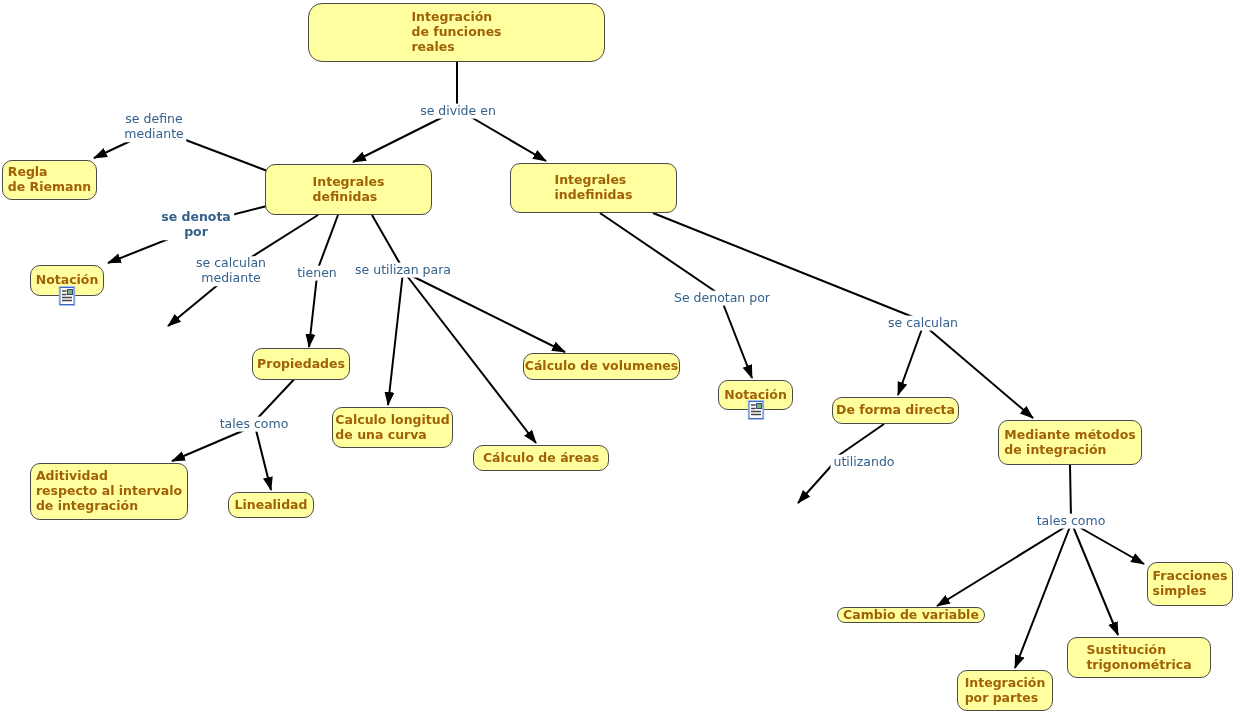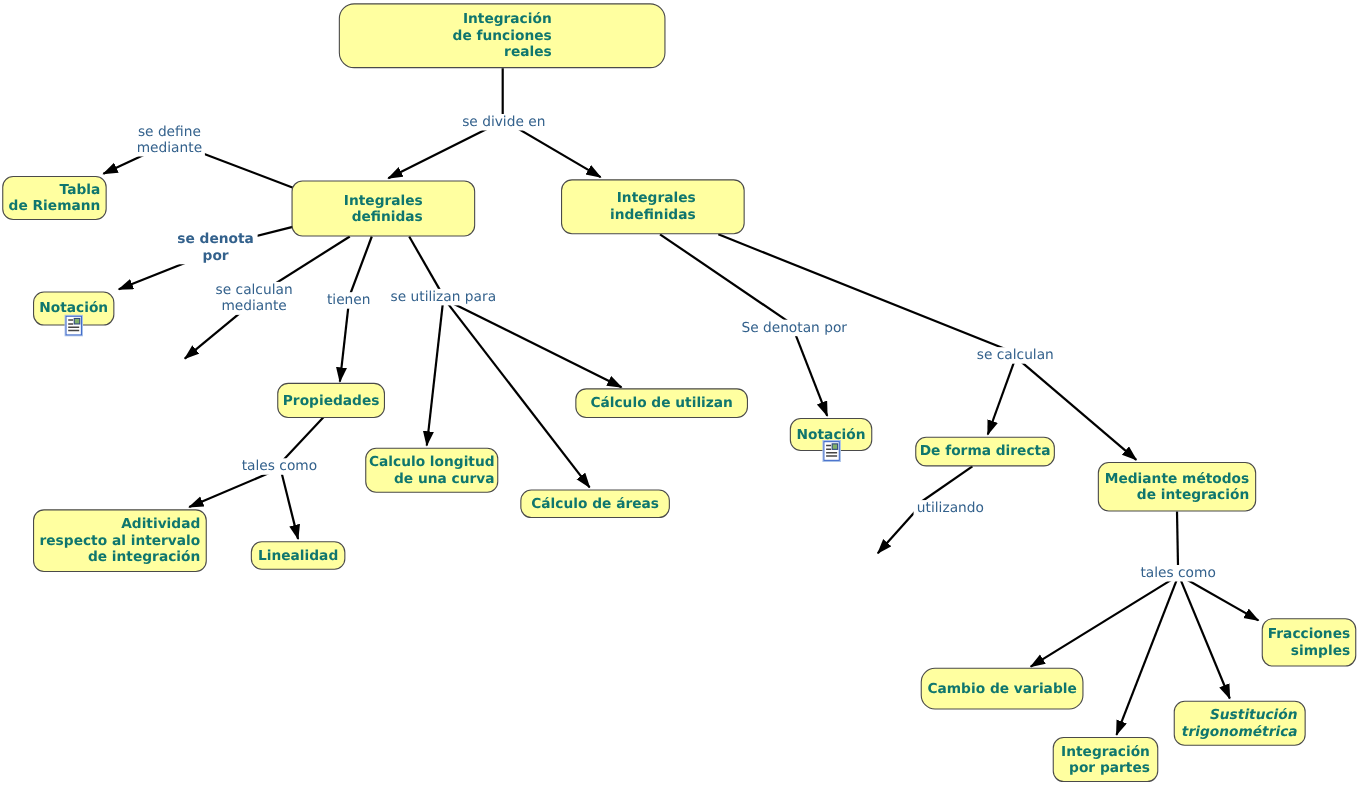--- a/index.html
+++ b/index.html
@@ -5,23 +5,23 @@
   html,body { margin:0; padding:0; background:#ffffff; }
   #cmap-canvas {
     position:relative; width:1237px; height:715px; overflow:hidden;
     background:#ffffff;
     font-family:"DejaVu Sans","Liberation Sans",sans-serif;
   }
   #connector-layer { position:absolute; left:0; top:0; width:1237px; height:715px; pointer-events:none; }
   .node {
     position:absolute; box-sizing:border-box;
     background:#FFFFA0; border:1.5px solid #4a4a4a; border-radius:10px;
-    color:#0f766e; font-weight:bold; font-size:12.5px; line-height:1.18;
+    color:#a16207; font-weight:bold; font-size:12.5px; line-height:1.18;
     display:flex; align-items:center; justify-content:center;
-    text-align:right; white-space:pre-line; cursor:default;
+    text-align:left; white-space:pre-line; cursor:default;
   }
   .node.root { border-radius:14px; }
   .phrase {
     position:absolute; transform:translate(-50%,-50%);
     color:#33618C; font-size:12.5px; line-height:1.18; text-align:center;
     white-space:pre-line; background:#ffffff; padding:0 3px; cursor:default;
   }
   .res-icon {
     position:absolute; left:50%; bottom:-11px; transform:translateX(-50%);
     width:17px; height:20px; cursor:pointer;
@@ -71,21 +71,21 @@
       <line x1="1071" y1="524" x2="1015" y2="668"></line>
       <line x1="1072" y1="524" x2="1118" y2="635"></line>
       <line x1="1072" y1="523" x2="1144" y2="564"></line>
     </g>
   </svg>
 
   <div class="node root" style="left:308px;top:3px;width:297px;height:59px;">Integración
 de funciones
 reales</div>
 
-  <div class="node" style="left:2px;top:160px;width:95px;height:40px;">Tabla
+  <div class="node" style="left:2px;top:160px;width:95px;height:40px;">Regla
 de Riemann</div>
 
   <div class="node" style="left:265px;top:164px;width:167px;height:51px;">Integrales
 definidas</div>
 
   <div class="node" style="left:30px;top:265px;width:74px;height:31px;">
     <span>Notación</span>
     <svg class="res-icon" viewBox="0 0 17 20">
       <rect x="0.5" y="0.5" width="16" height="19" fill="#ffffff" stroke="#A9C2E8"></rect>
       <rect x="1.5" y="1.5" width="14" height="17" fill="#ffffff" stroke="#3A66C8"></rect>
@@ -104,21 +104,21 @@
 respecto al intervalo
 de integración</div>
 
   <div class="node" style="left:228px;top:492px;width:86px;height:26px;">Linealidad</div>
 
   <div class="node" style="left:332px;top:407px;width:121px;height:41px;">Calculo longitud
 de una curva</div>
 
   <div class="node" style="left:473px;top:445px;width:136px;height:26px;">Cálculo de áreas</div>
 
-  <div class="node" style="left:523px;top:353px;width:157px;height:27px;">Cálculo de utilizan</div>
+  <div class="node" style="left:523px;top:353px;width:157px;height:27px;">Cálculo de volumenes</div>
 
   <div class="node" style="left:510px;top:163px;width:167px;height:50px;">Integrales
 indefinidas</div>
 
   <div class="node" style="left:718px;top:380px;width:75px;height:30px;">
     <span>Notación</span>
     <svg class="res-icon" viewBox="0 0 17 20">
       <rect x="0.5" y="0.5" width="16" height="19" fill="#ffffff" stroke="#A9C2E8"></rect>
       <rect x="1.5" y="1.5" width="14" height="17" fill="#ffffff" stroke="#3A66C8"></rect>
       <rect x="9" y="3.5" width="5" height="5" fill="#7FB06A" stroke="#30487A" stroke-width="1"></rect>
@@ -128,26 +128,26 @@
       <line x1="3.5" y1="14.5" x2="13.5" y2="14.5" stroke="#444444" stroke-width="1.4"></line>
     </svg>
   </div>
 
   <div class="node" style="left:832px;top:397px;width:127px;height:27px;">De forma directa</div>
 
 
   <div class="node" style="left:998px;top:420px;width:144px;height:45px;">Mediante métodos
 de integración</div>
 
-  <div class="node" style="left:837px;top:607px;width:148px;height:38px;border-radius:13px;">Cambio de variable</div>
+  <div class="node" style="left:837px;top:607px;width:148px;height:16px;">Cambio de variable</div>
 
   <div class="node" style="left:957px;top:670px;width:96px;height:41px;">Integración
 por partes</div>
 
-  <div class="node" style="left:1067px;top:637px;width:120px;height:41px;font-style:italic;">Sustitución
+  <div class="node" style="left:1067px;top:637px;width:144px;height:41px;">Sustitución
 trigonométrica</div>
 
   <div class="node" style="left:1147px;top:562px;width:86px;height:44px;">Fracciones
 simples</div>
 
   <span class="phrase" style="left:458px;top:111px;">se divide en</span>
 
   <span class="phrase" style="left:154px;top:127px;">se define
 mediante</span>
 

